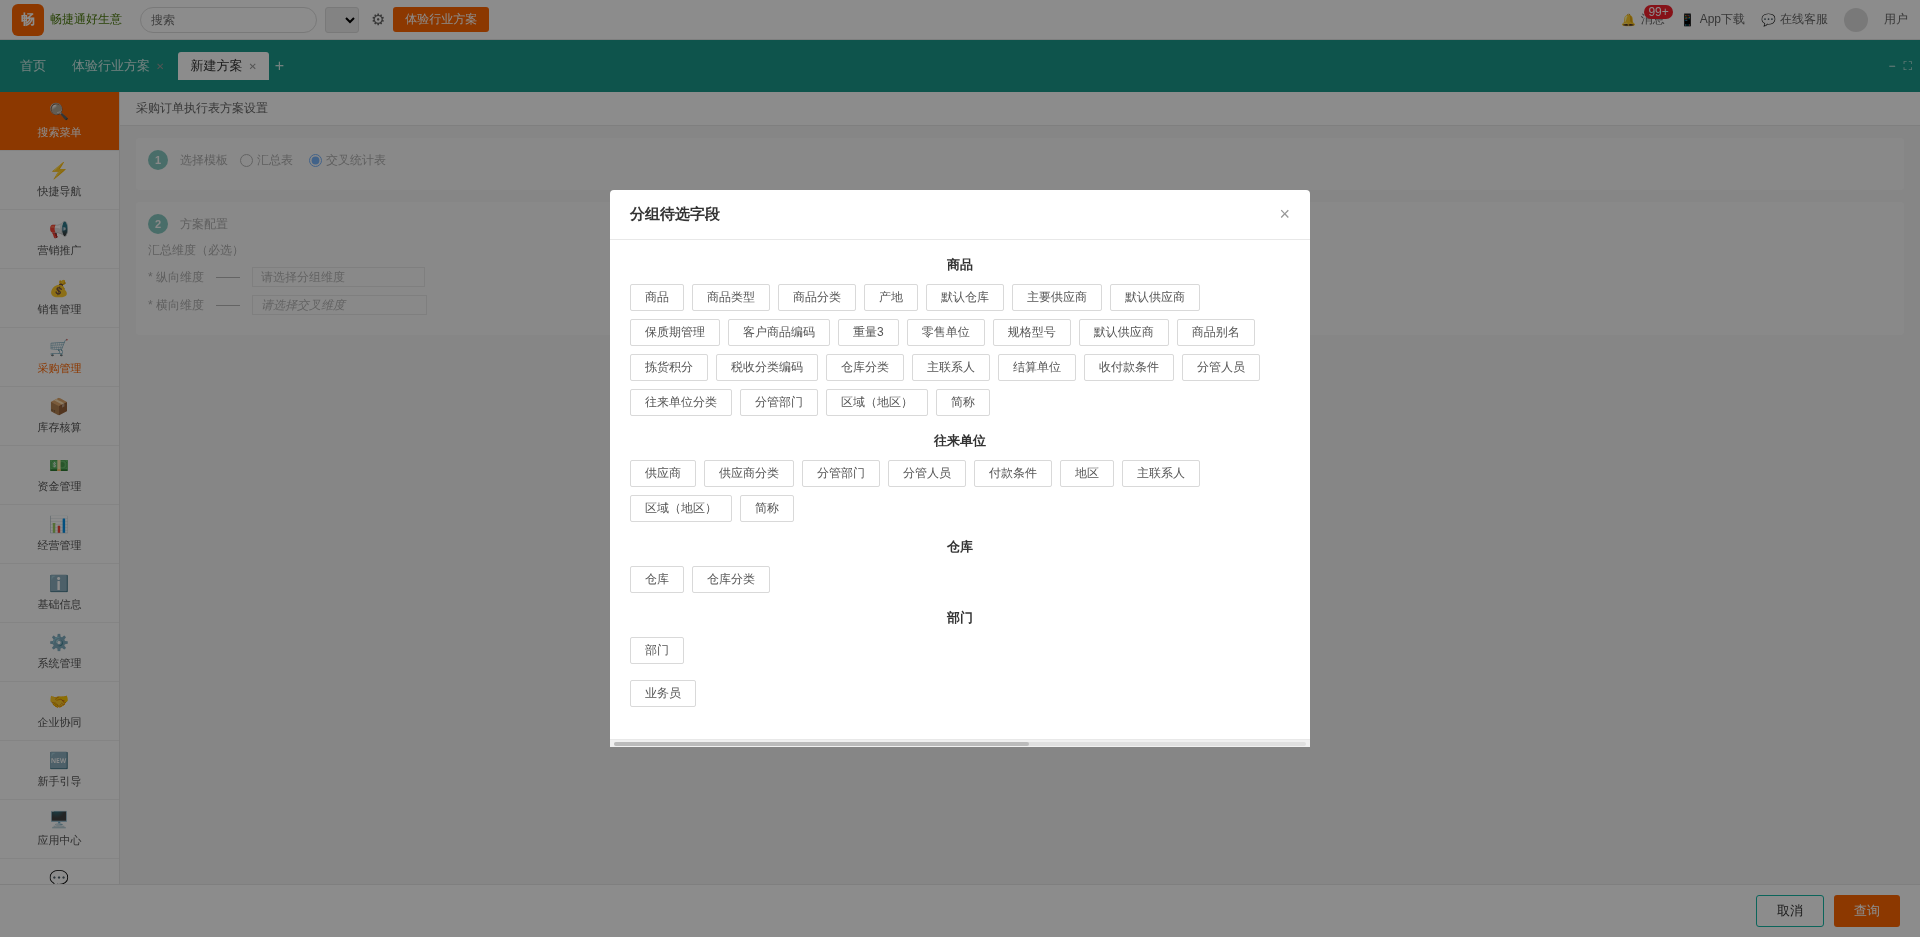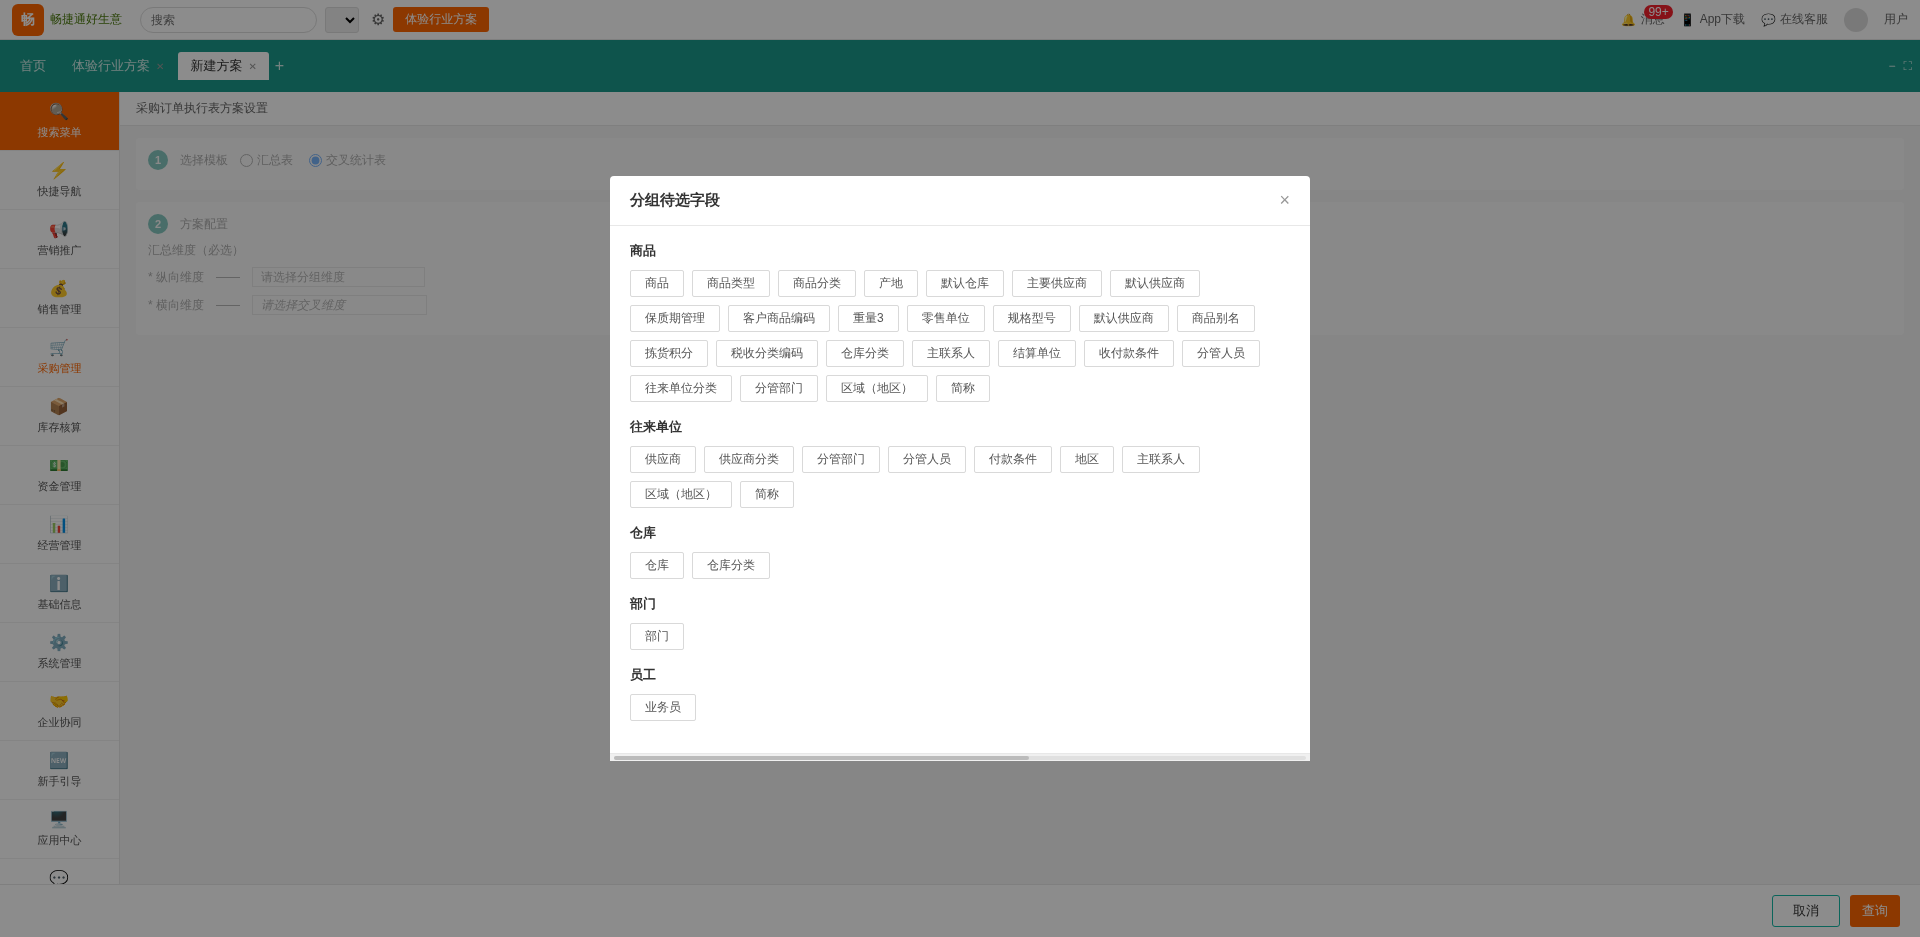--- a/index.html
+++ b/index.html
@@ -37,21 +37,21 @@
     .sidebar-search { background: #f60; color: white; }
     .sidebar-search .sidebar-icon { color: white; }
     .sidebar-search .sidebar-label { color: white; }
 
     
     .main-content { flex: 1; background: #f5f5f5; overflow: hidden; position: relative; }
     .page-breadcrumb { background: #fff; padding: 8px 16px; font-size: 12px; color: #666; border-bottom: 1px solid #e8e8e8; }
 
     
     .modal-overlay { position: fixed; top: 0; left: 0; width: 100%; height: 100%; background: rgba(0,0,0,0.45); z-index: 1000; display: flex; align-items: center; justify-content: center; }
-    .modal { background: #fff; border-radius: 4px; width: 700px; max-height: 600px; display: flex; flex-direction: column; position: relative; }
+    .modal { background: #fff; border-radius: 4px; width: 700px; max-height: 600px; display: flex; flex-direction: column; position: relative; text-align: center; }
     .modal-header { padding: 14px 20px; border-bottom: 1px solid #e8e8e8; display: flex; align-items: center; justify-content: space-between; }
     .modal-title { font-size: 15px; font-weight: 600; color: #333; }
     .modal-close { cursor: pointer; color: #999; font-size: 18px; }
     .modal-body { padding: 16px 20px; overflow-y: auto; flex: 1; }
 
     
     .field-section { margin-bottom: 16px; }
     .section-title { font-size: 13px; font-weight: 600; color: #333; margin-bottom: 10px; }
     .field-tags { display: flex; flex-wrap: wrap; gap: 8px; }
     .field-tag { padding: 4px 14px; border: 1px solid #d9d9d9; border-radius: 2px; font-size: 12px; color: #555; cursor: pointer; background: #fff; white-space: nowrap; }
@@ -62,21 +62,21 @@
     .modal-body::-webkit-scrollbar-thumb { background: #ccc; border-radius: 3px; }
 
     
     .modal-hscroll { height: 8px; background: #f0f0f0; border-top: 1px solid #e8e8e8; display: flex; align-items: center; padding: 0 4px; }
     .hscroll-track { flex: 1; height: 4px; background: #e0e0e0; border-radius: 2px; position: relative; }
     .hscroll-thumb { width: 60%; height: 4px; background: #bbb; border-radius: 2px; }
 
     
     .bottom-actions { position: fixed; bottom: 0; right: 0; width: 100%; background: #fff; border-top: 1px solid #e8e8e8; padding: 10px 20px; display: flex; justify-content: flex-end; gap: 10px; z-index: 100; }
     .btn-cancel { padding: 6px 20px; border: 1px solid #14b8a6; background: #fff; border-radius: 3px; cursor: pointer; font-size: 13px; color: #333; }
-    .btn-confirm { padding: 6px 12px; background: #f60; color: white; border: none; border-radius: 3px; cursor: pointer; font-size: 13px; }
+    .btn-confirm { padding: 6px 20px; background: #f60; color: white; border: none; border-radius: 3px; cursor: pointer; font-size: 13px; }
 
     
     .bg-content { padding: 12px 16px; opacity: 0.5; }
     .bg-section { background: #fff; border-radius: 4px; margin-bottom: 12px; padding: 12px; }
     .bg-row { display: flex; align-items: center; gap: 12px; margin-bottom: 8px; font-size: 12px; color: #666; }
     .step-badge { width: 20px; height: 20px; background: #1a9a8a; color: white; border-radius: 50%; display: flex; align-items: center; justify-content: center; font-size: 11px; font-weight: bold; }
     .radio-group { display: flex; gap: 16px; }
     .radio-item { display: flex; align-items: center; gap: 4px; cursor: pointer; }
   </style>
 </head>
@@ -297,21 +297,20 @@
             <div class="field-tag">仓库分类</div>
           </div>
         </div>
         <div class="field-section">
           <div class="section-title">部门</div>
           <div class="field-tags">
             <div class="field-tag">部门</div>
           </div>
         </div>
         <div class="field-section">
-          <div class="section-title">员工</div>
           <div class="field-tags">
             <div class="field-tag">业务员</div>
           </div>
         </div>
       </div>
     <div class="modal-hscroll">
       <div class="hscroll-track">
         <div class="hscroll-thumb"></div>
       </div>
     </div>

